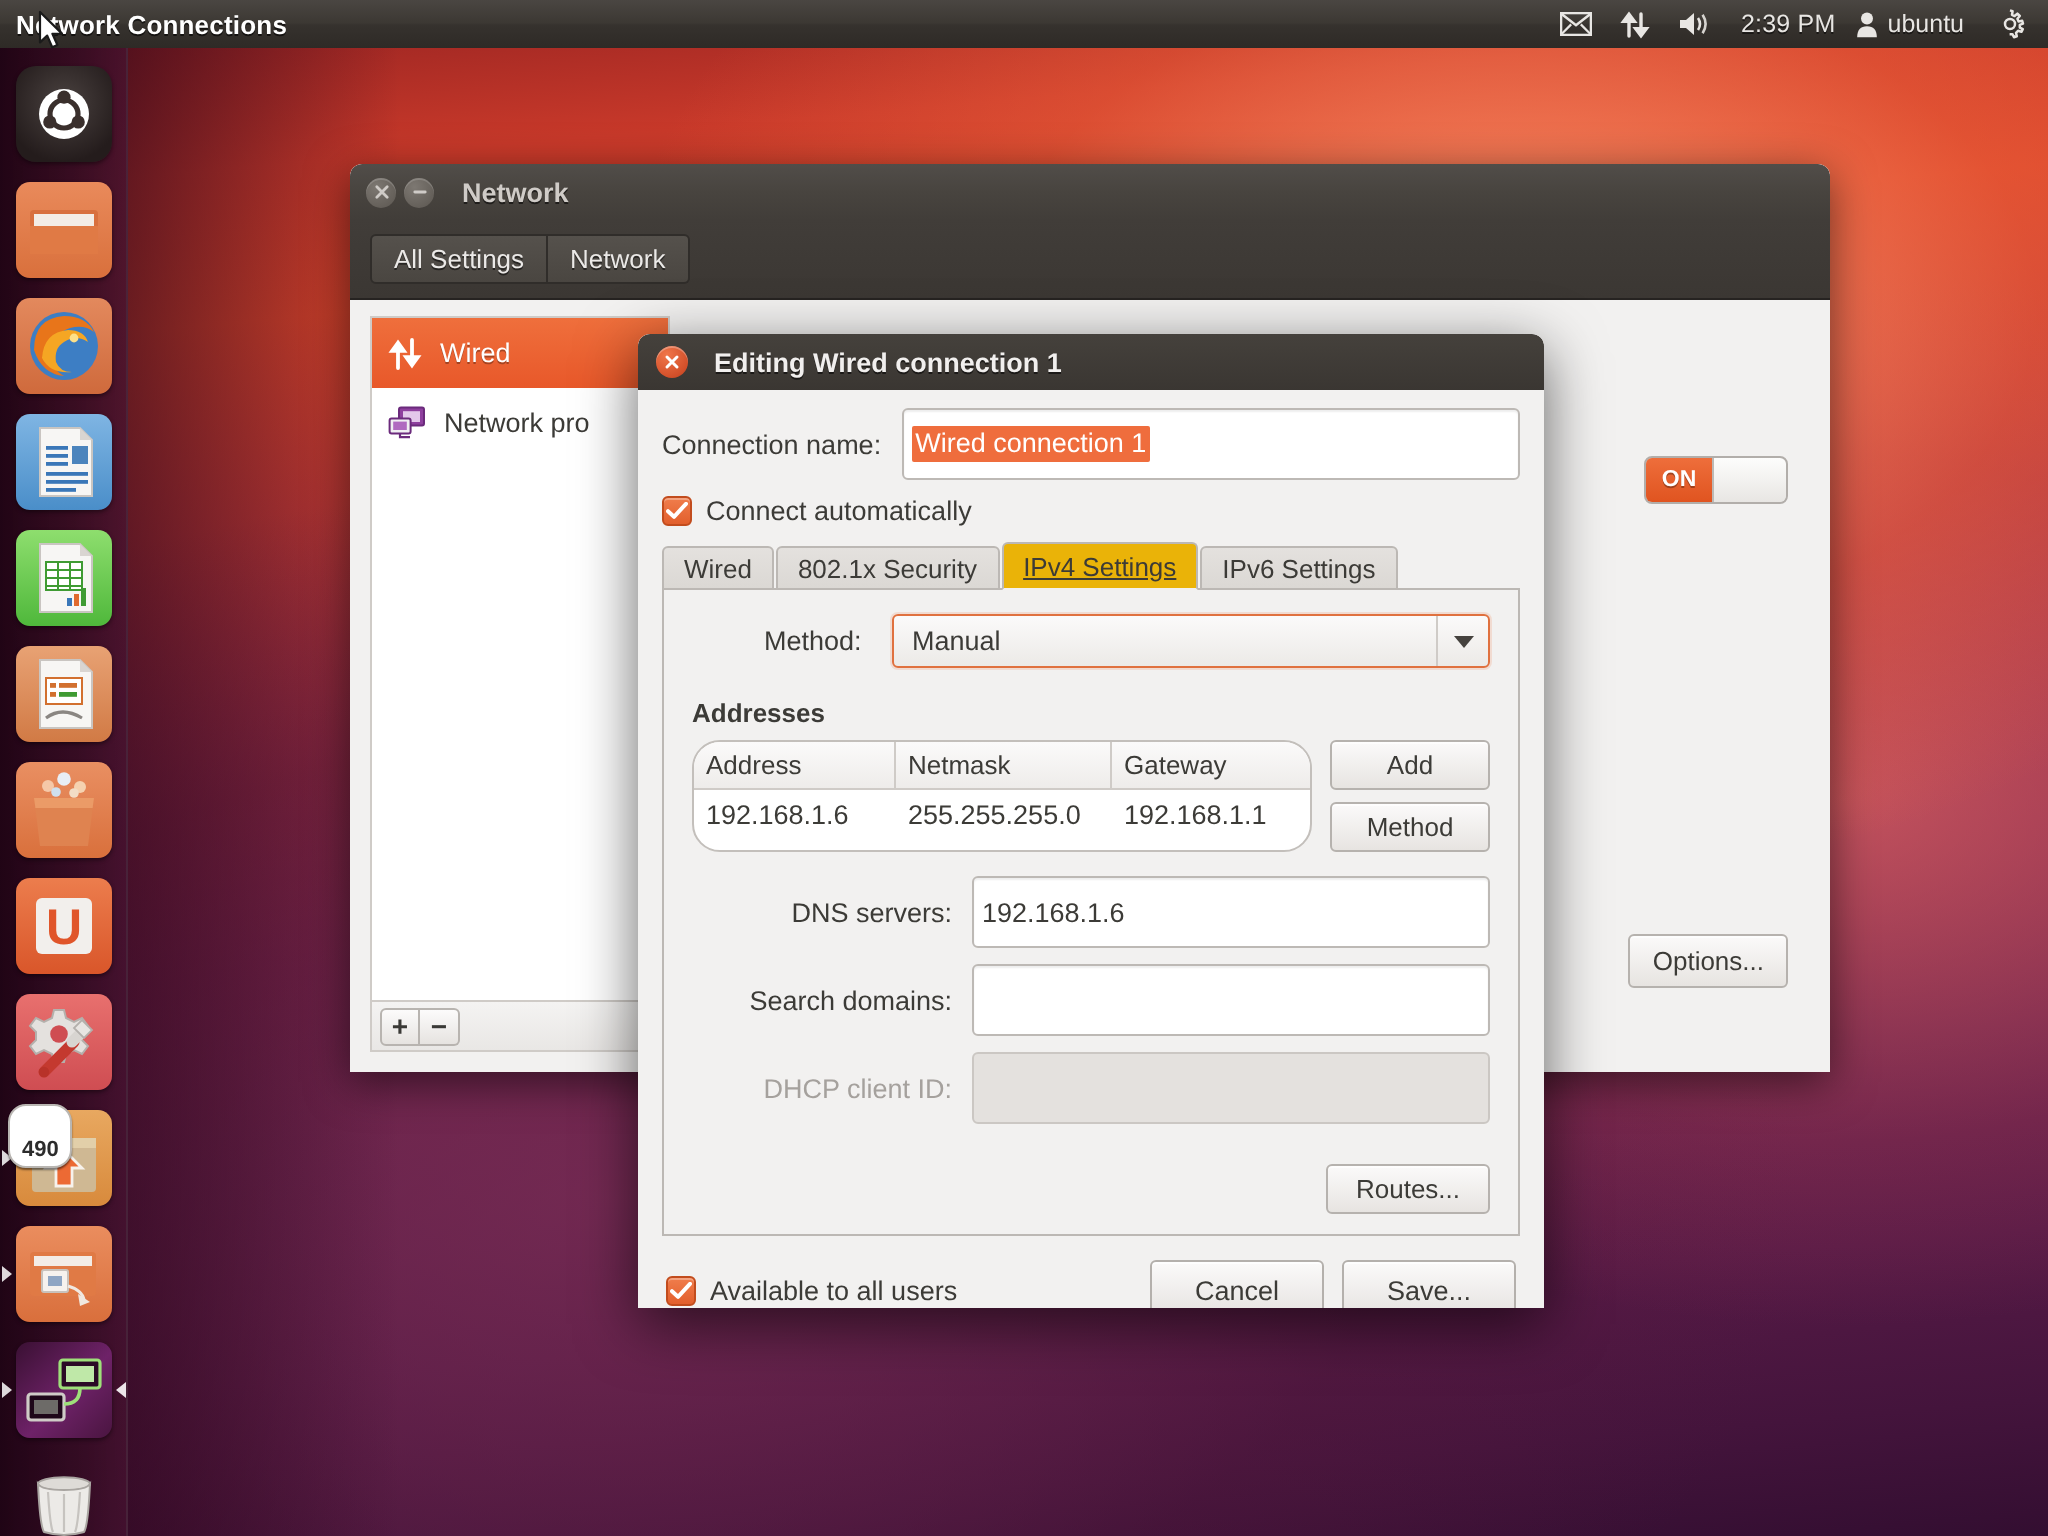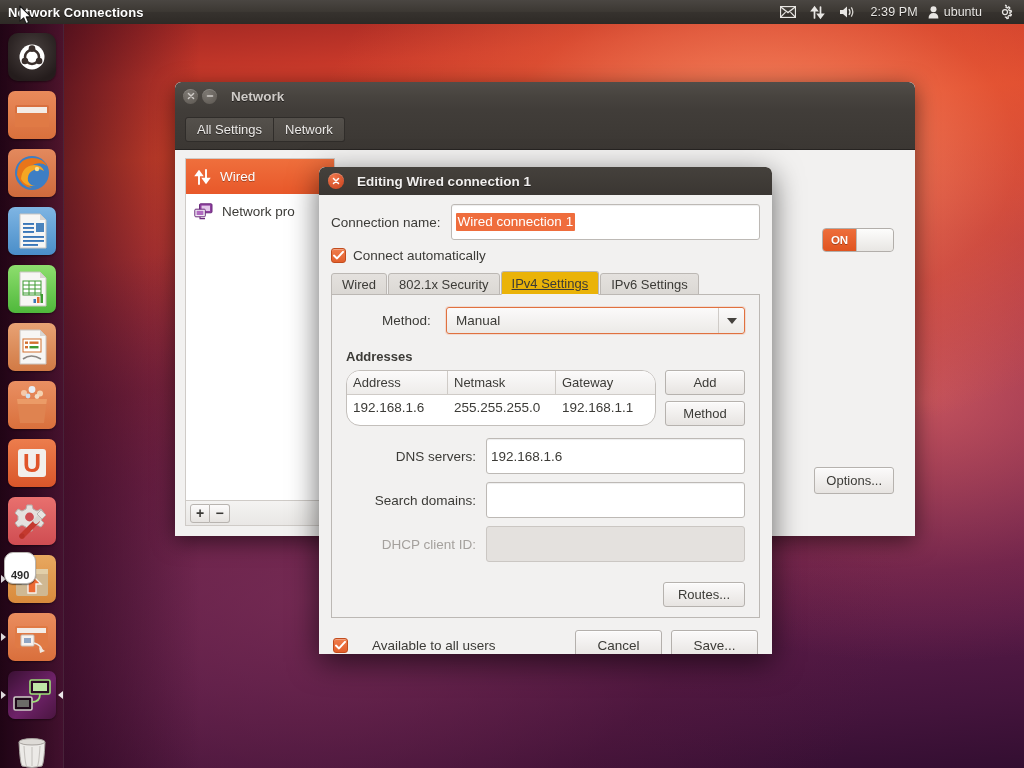--- a/index.html
+++ b/index.html
@@ -500,21 +500,21 @@
   #routes-wrap { display: flex; justify-content: flex-end; margin-top: 12px; }
   #routes-btn { width: 82px; }
   #ed-footer {
     height: 54px;
     flex-shrink: 0;
     display: flex;
     align-items: center;
     padding: 0 14px;
     background: #f2f1f0;
   }
-  #avail-row { display: flex; align-items: center; gap: 24px; }
+  #avail-row { display: flex; align-items: center; gap: 7px; }
   #ed-footer-btns { margin-left: auto; display: flex; gap: 9px; }
   .footbtn {
     width: 87px; height: 30px;
     display: flex; align-items: center; justify-content: center;
     font-size: 13.5px;
     color: #3c3b37;
     background: linear-gradient(to bottom, #fbfafa, #e5e2df);
     border: 1px solid #b4b0ac;
     border-radius: 3px;
     box-shadow: inset 0 1px 0 rgba(255,255,255,0.75);

